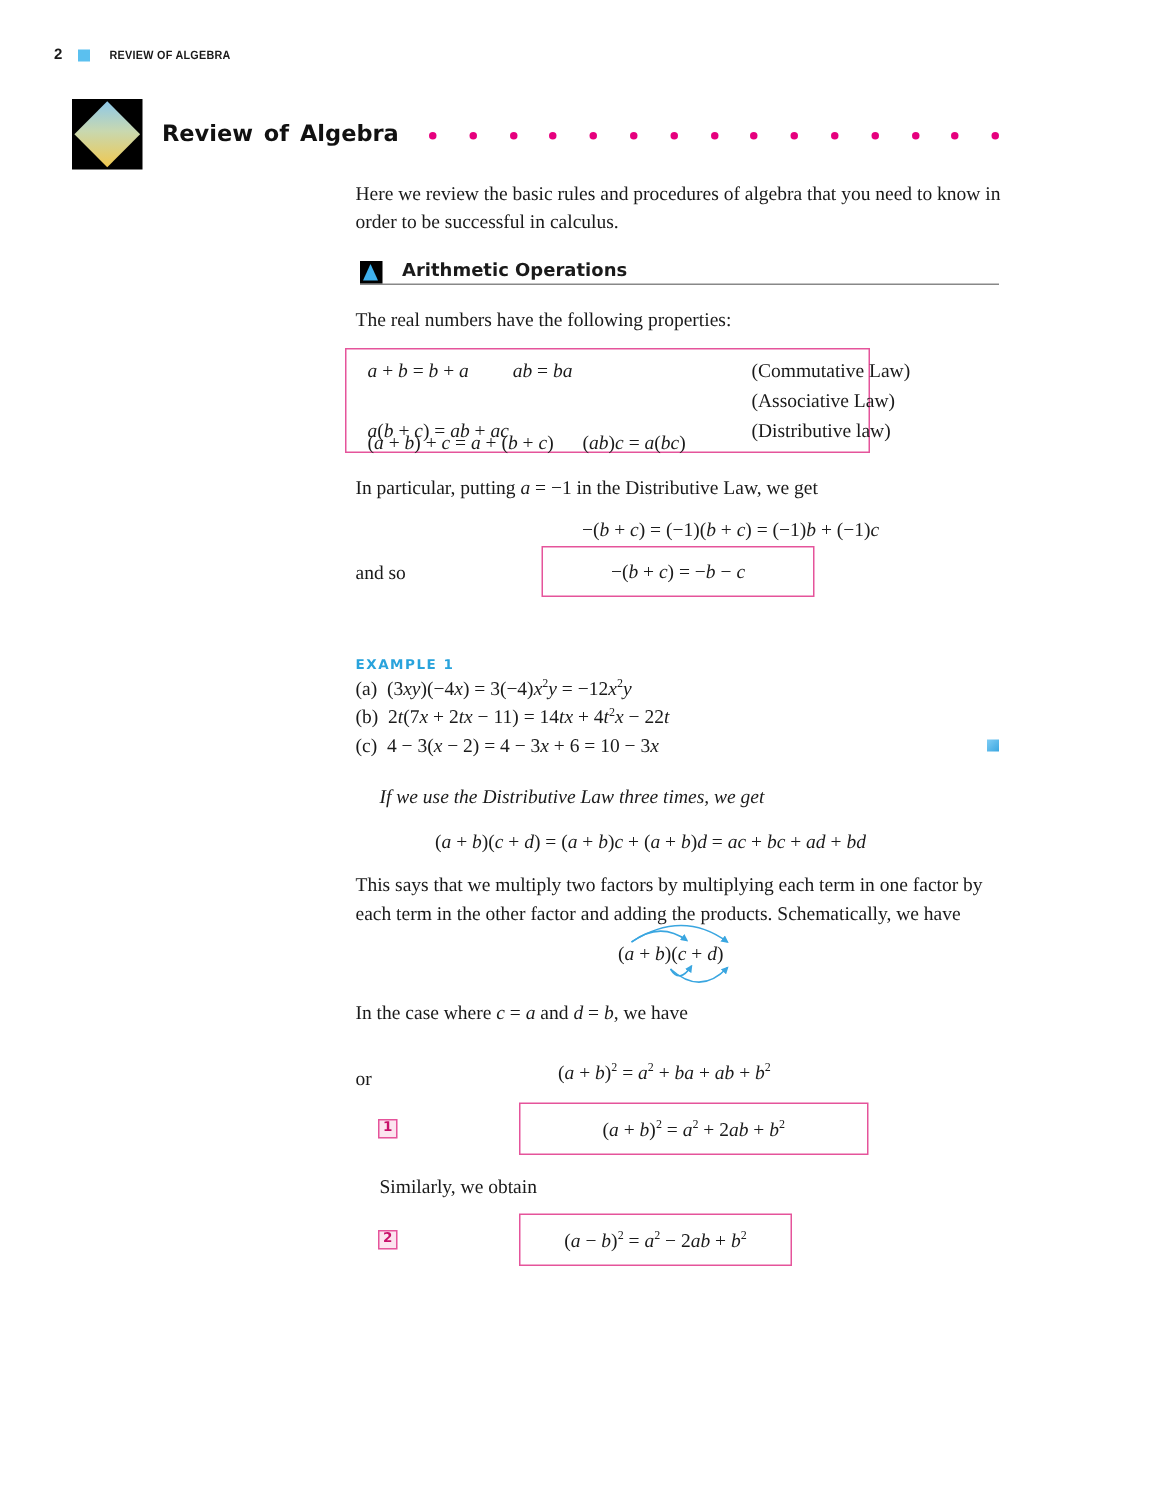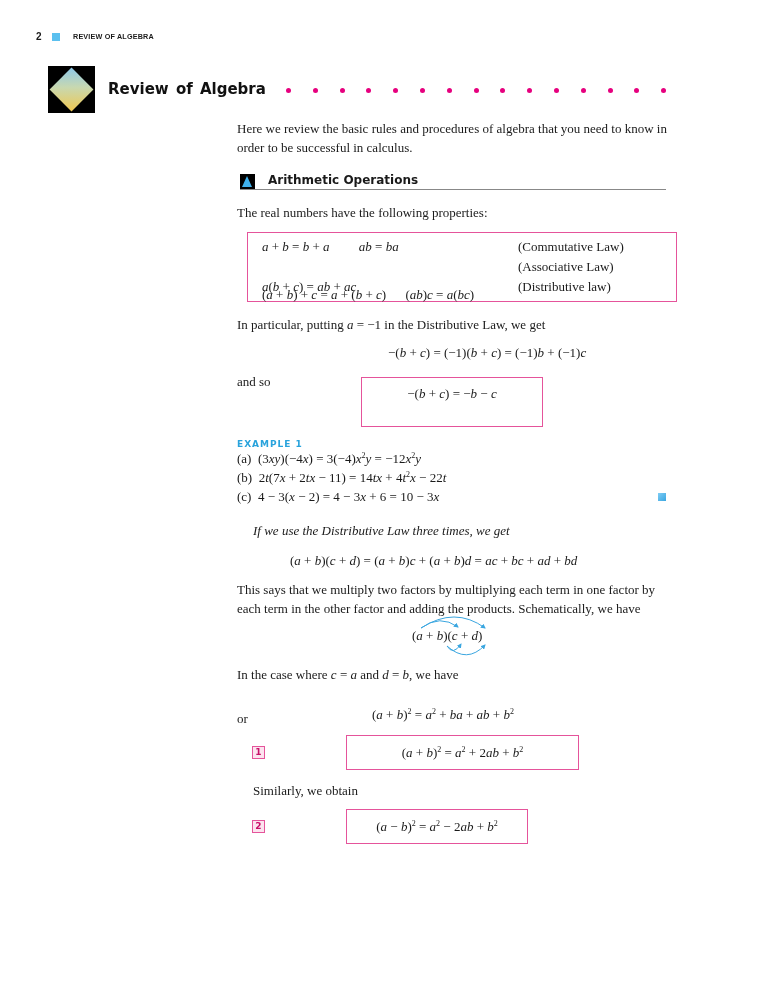--- a/index.html
+++ b/index.html
@@ -87,42 +87,42 @@
 
 <div class="abs subhead">
   <span class="tri-icon">
       <span class="tri"></span>
     </span>
   <span class="subhead-title">Arithmetic Operations</span>
 </div>
 
 <div class="abs para" style="top:203px;">The real numbers have the following properties:</div>
 
-<div class="pinkbox" style="left:247px; top:232px; width:430px; height:70px;">
+<div class="pinkbox" style="left:230px; top:232px; width:350px; height:70px;">
   <div class="law-row" style="top:6px;">
     <span><i>a</i> + <i>b</i> = <i>b</i> + <i>a</i></span>
     <span style="margin-left:26px;"><i>ab</i> = <i>ba</i></span>
   </div>
   <div class="law-name" style="top:6px;">(Commutative Law)</div>
   <div class="law-row" style="top:26px;margin-top:28px;">
     <span>(<i>a</i> + <i>b</i>) + <i>c</i> = <i>a</i> + (<i>b</i> + <i>c</i>)</span>
     <span style="margin-left:16px;">(<i>ab</i>)<i>c</i> = <i>a</i>(<i>bc</i>)</span>
   </div>
   <div class="law-name" style="top:26px;">(Associative Law)</div>
   <div class="law-row" style="top:46px;">
     <span><i>a</i>(<i>b</i> + <i>c</i>) = <i>ab</i> + <i>ac</i></span>
   </div>
   <div class="law-name" style="top:46px;">(Distributive law)</div>
 </div>
 
 <div class="abs para" style="top:315px;">In particular, putting <i>a</i> = −1 in the Distributive Law, we get</div>
 <div class="abs math" style="left:340px; top:345px;margin-left:48px;">−(<i>b</i> + <i>c</i>) = (−1)(<i>b</i> + <i>c</i>) = (−1)<i>b</i> + (−1)<i>c</i></div>
 <div class="abs para" style="top:372px;">and so</div>
 
-<div class="pinkbox" style="left:361px; top:377px; width:182px; height:50px;">
+<div class="pinkbox" style="left:361px; top:364px; width:182px; height:34px;">
   <div class="center-text math" style="top:8px;">−(<i>b</i> + <i>c</i>) = −<i>b</i> − <i>c</i></div>
 </div>
 
 <div class="abs example-label">EXAMPLE 1</div>
 <div class="abs math" style="left:237px; top:451px;">(a)&nbsp; (3<i>xy</i>)(−4<i>x</i>) = 3(−4)<i>x</i><sup>2</sup><i>y</i> = −12<i>x</i><sup>2</sup><i>y</i></div>
 <div class="abs math" style="left:237px; top:470px;font-family:Liberation Serif, serif;">(b)&nbsp; 2<i>t</i>(7<i>x</i> + 2<i>tx</i> − 11) = 14<i>tx</i> + 4<i>t</i><sup>2</sup><i>x</i> − 22<i>t</i></div>
 <div class="abs math" style="left:237px; top:489px;">(c)&nbsp; 4 − 3(<i>x</i> − 2) = 4 − 3<i>x</i> + 6 = 10 − 3<i>x</i></div>
 <div class="abs end-square"></div>
 
 <div class="abs para indent" style="top:521px;">If we use the Distributive Law three times, we get</div>

